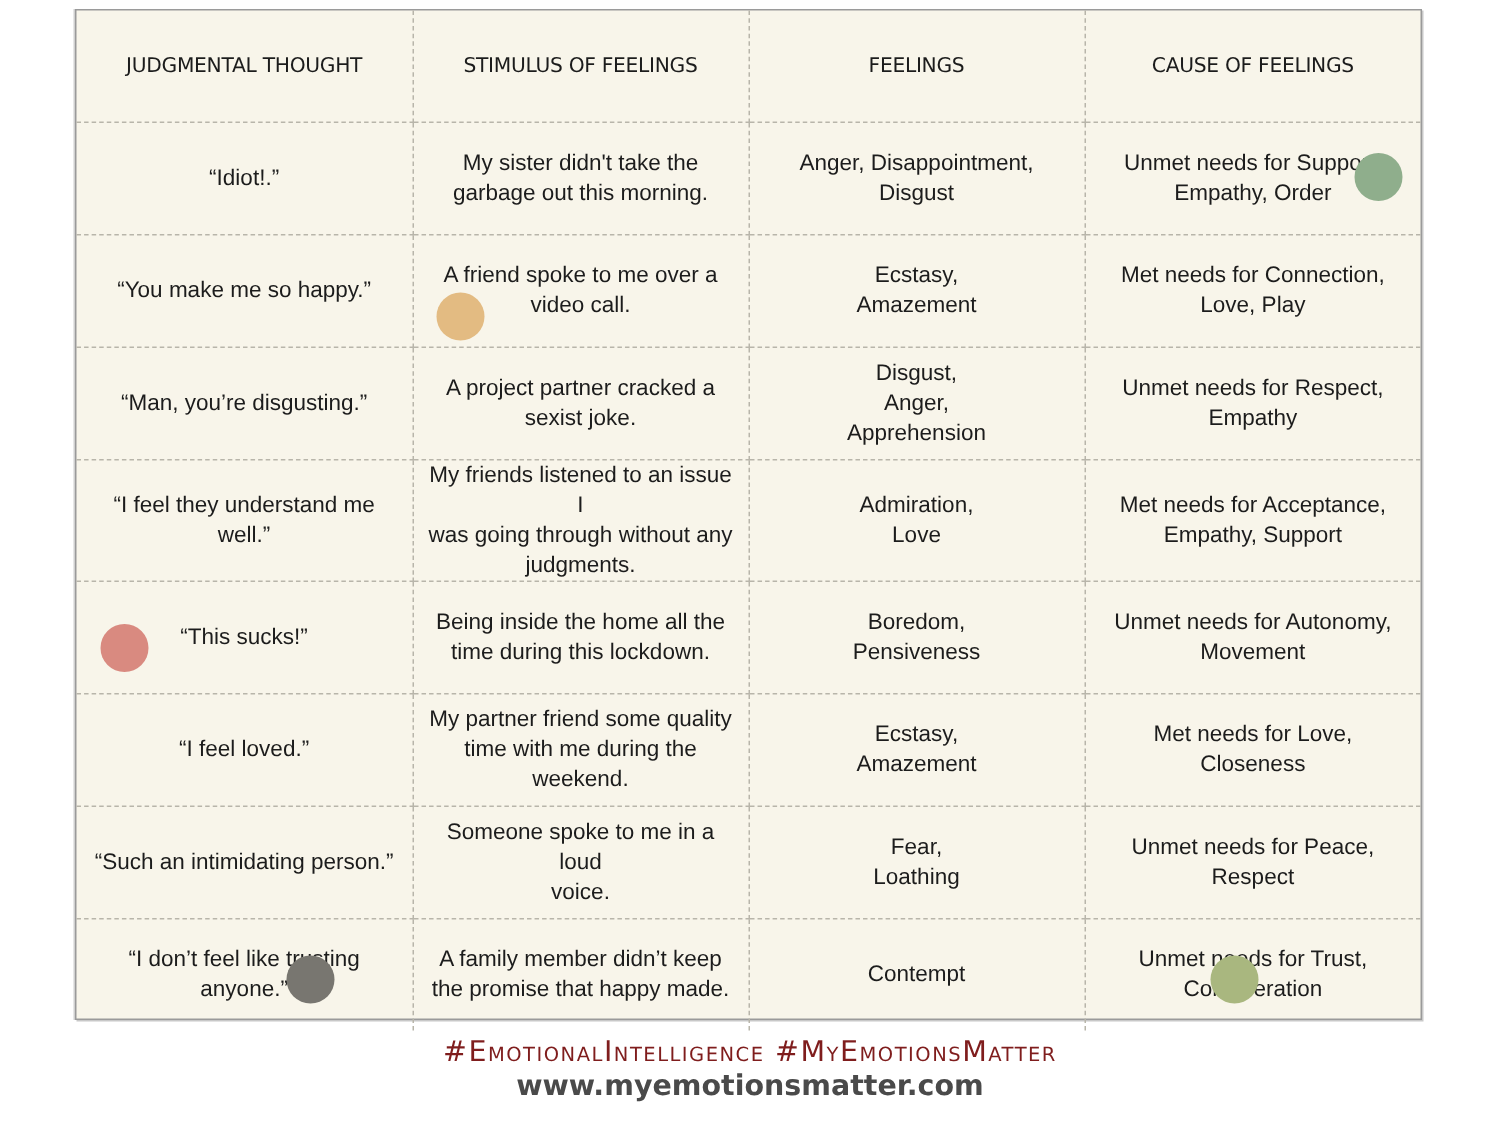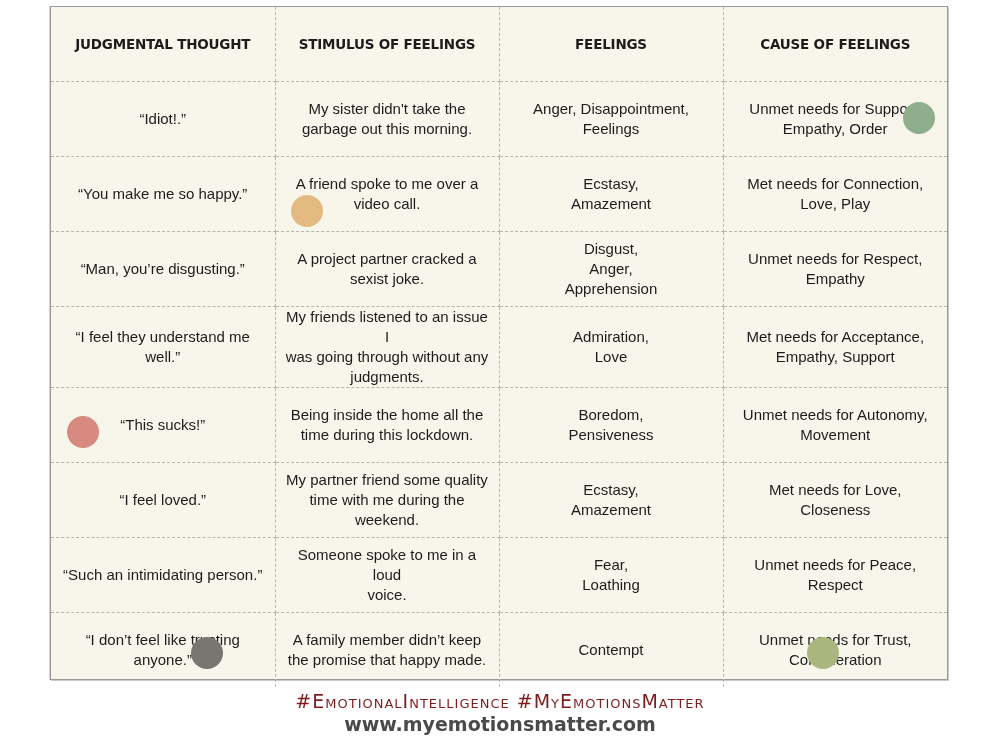--- a/index.html
+++ b/index.html
@@ -39,21 +39,21 @@
       vertical-align: middle;
       padding: 0 8px;
       font-size: 15px;
       line-height: 20px;
       color: #1c1c1c;
     }
     table.grid th:last-child, table.grid td:last-child { border-right: none; }
     table.grid tr:last-child td { border-bottom: none; }
     table.grid th {
       font-family: "DejaVu Sans", sans-serif;
-      font-weight: bold;
+      font-weight: normal;
       font-size: 13.5px;
       letter-spacing: -0.2px;
       height: 74px;
       text-transform: uppercase;
     }
     table.grid td { height: 74px; }
     .cell-text { white-space: pre-line; display: inline-block; }
     .dot {
       position: absolute;
       width: 32px;
@@ -101,21 +101,21 @@
         <th>Feelings</th>
         <th>Cause of Feelings</th>
       </tr>
     </thead>
     <tbody>
       <tr>
         <td><span class="cell-text">“Idiot!.”</span></td>
         <td><span class="cell-text">My sister didn't take the
 garbage out this morning.</span></td>
         <td><span class="cell-text">Anger, Disappointment,
-Feelings</span></td>
+Disgust</span></td>
         <td><span class="cell-text">Unmet needs for Support,
 Empathy, Order</span></td>
       </tr>
       <tr>
         <td><span class="cell-text">“You make me so happy.”</span></td>
         <td><span class="cell-text">A friend spoke to me over a
 video call.</span></td>
         <td><span class="cell-text">Ecstasy,
 Amazement</span></td>
         <td><span class="cell-text">Met needs for Connection,

